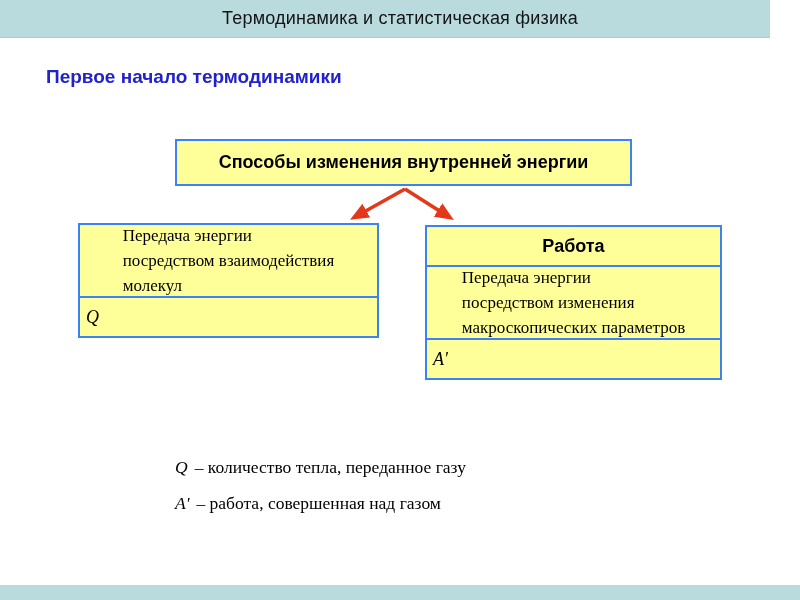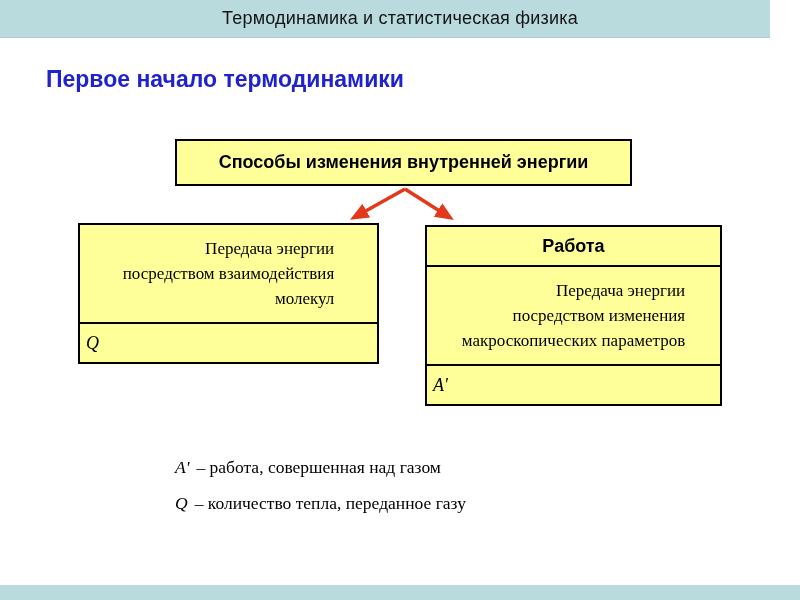--- a/index.html
+++ b/index.html
@@ -16,48 +16,48 @@
     position:absolute; left:0; top:8px; width:800px;
     text-align:center; font-size:18px; color:#141414; letter-spacing:0.2px;
   }
   .footer-bar {
     position:absolute; left:0; bottom:0; width:800px; height:15px;
     background:#B9DBDE;
   }
   
   .subtitle {
     position:absolute; left:46px; top:66px;
-    font-size:23px; font-weight:bold; color:#2222CC;
+    font-size:19px; font-weight:bold; color:#2222CC;
   }
   
   .box {
-    background:#FFFF99; border:2px solid #000000; box-sizing:border-box;
+    background:#FFFF99; border:2px solid #3b82f6; box-sizing:border-box;
     color:#000;
   }
   .root-box {
     position:absolute; left:175px; top:139px; width:457px; height:47px;
     display:flex; align-items:center; justify-content:center;
     font-size:18px; font-weight:bold; text-align:center;
   }
   .arrows {
     position:absolute; left:335px; top:187px; width:140px; height:37px;
   }
   .branch { position:absolute; top:225px; }
   .branch-left  { left:78px;  width:301px; }
   .branch-right { left:425px; width:297px;border-radius:9px; }
   .branch .box { width:100%; }
   .branch-title {
     height:42px; display:flex; align-items:center; justify-content:center;
     font-size:18px; font-weight:bold;
   }
   .branch-desc {
-    height:101px; margin-top:-2px;
+    height:75px; margin-top:-2px;
     display:flex; align-items:center; justify-content:center;
     font-family:"Liberation Serif", serif; font-size:17px; line-height:25px;
-    text-align:right; white-space:pre-line;
+    text-align:left; white-space:pre-line;
   }
   .branch-symbol {
     height:42px; margin-top:-2px;
     display:flex; align-items:center; justify-content:flex-start;
     padding-left:6px; font-family:"Liberation Serif", serif;
     font-size:18px; font-style:italic;
   }
   
   .legend {
     position:absolute; left:175px; top:457px;
@@ -105,20 +105,20 @@
   <div class="box branch-desc">Передача энергии
 посредством изменения
 макроскопических параметров</div>
   <div class="box branch-symbol">
     <span>A'</span>
   </div>
 </div>
 
 <div class="legend">
   <div class="legend-line">
-    <span class="legend-sym">A'</span><span class="legend-def">– работа, совершенная над газом</span>
+    <span class="legend-sym">Q</span><span class="legend-def">– количество тепла, переданное газу</span>
   </div>
   <div class="legend-line">
-    <span class="legend-sym">Q</span><span class="legend-def">– количество тепла, переданное газу</span>
+    <span class="legend-sym">A'</span><span class="legend-def">– работа, совершенная над газом</span>
   </div>
 </div>
 
 <div class="footer-bar"></div>
 
 </body></html>

